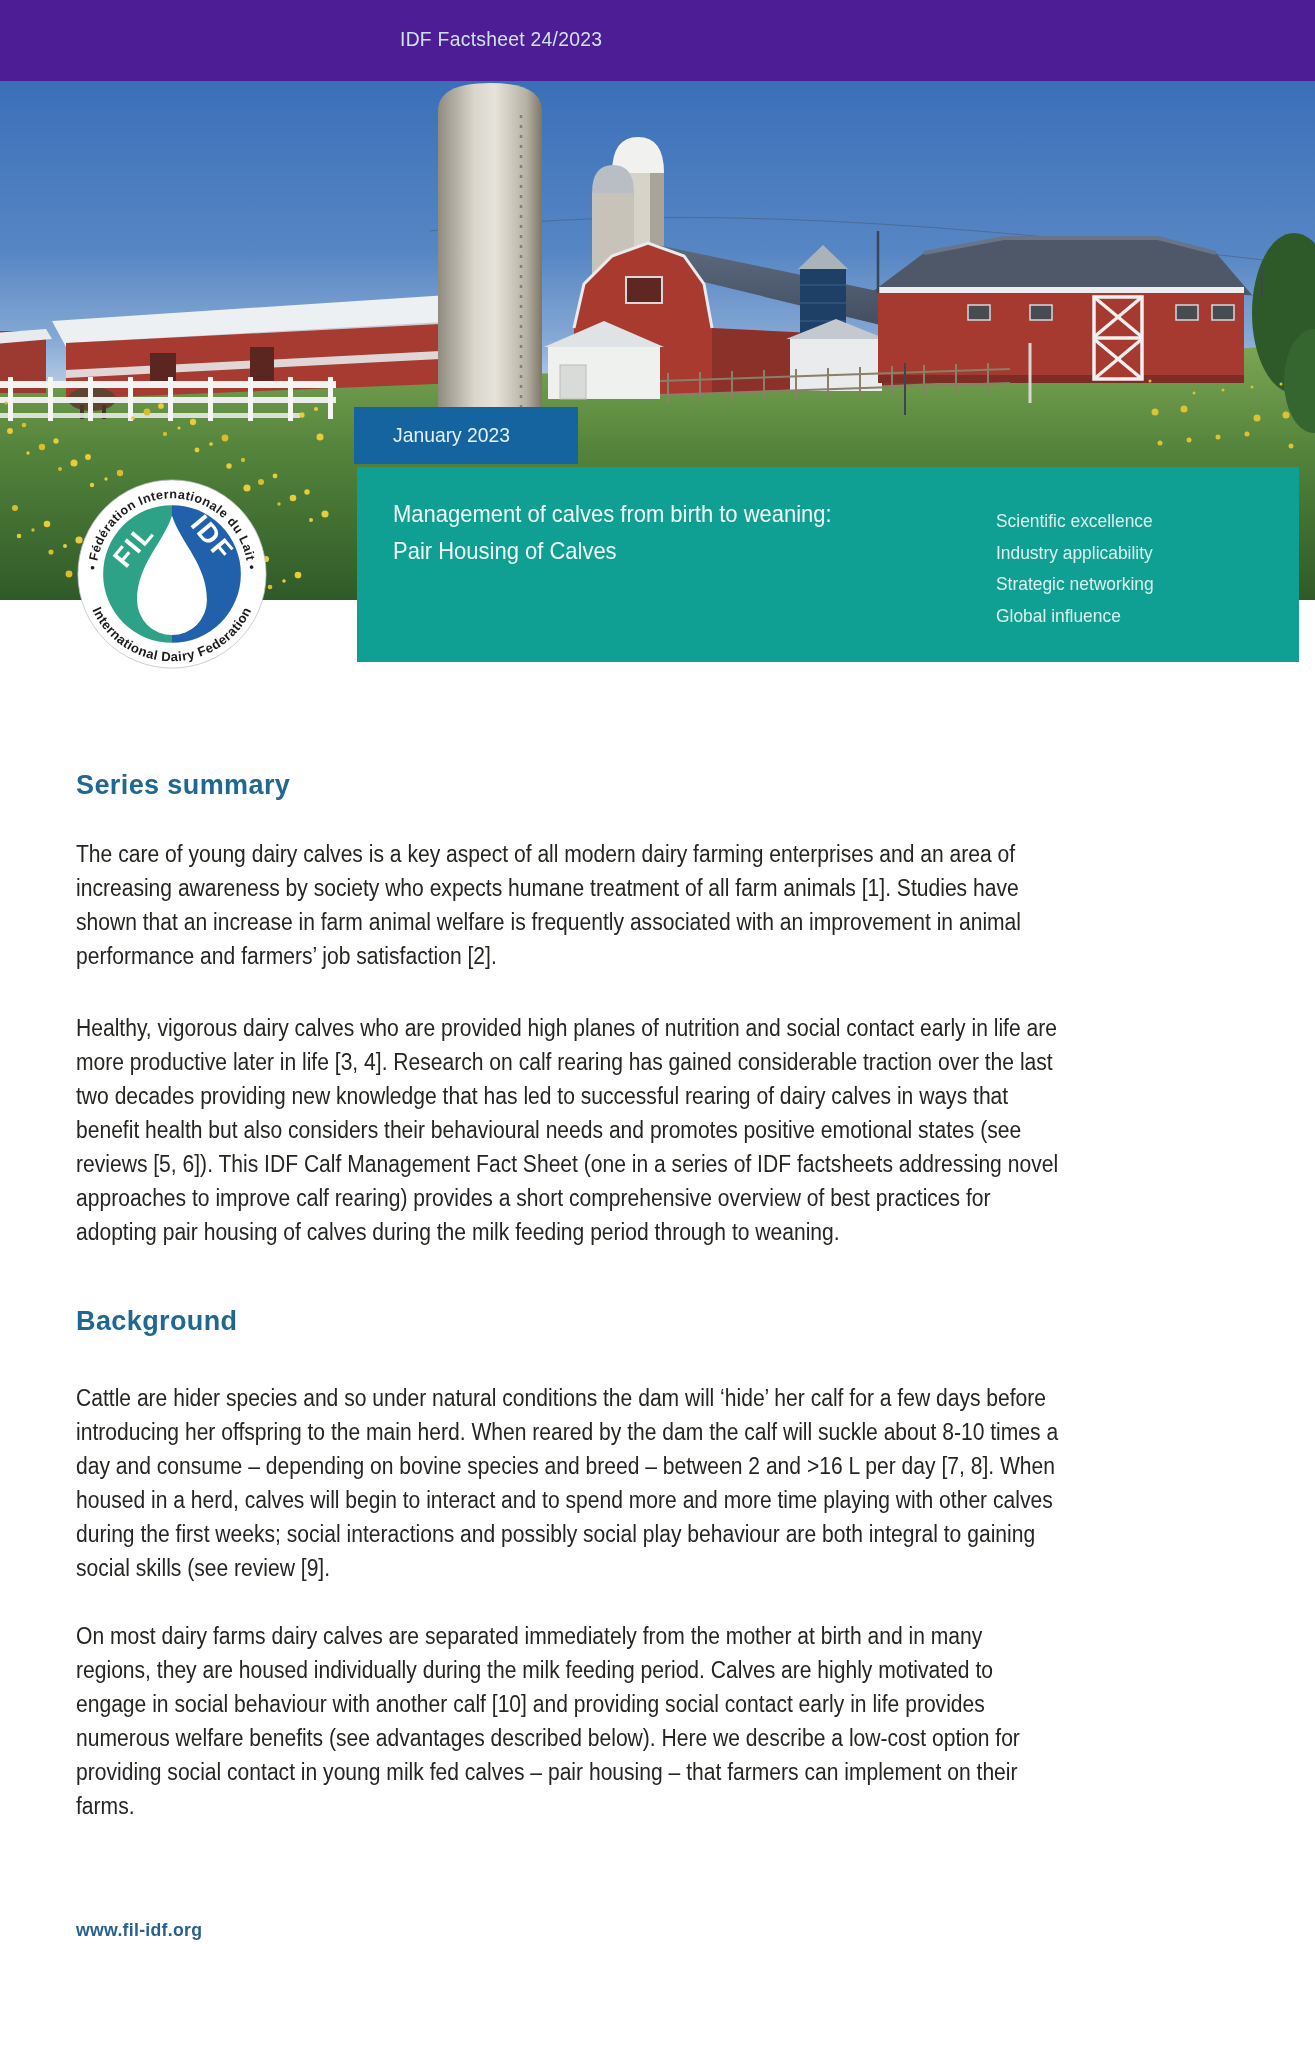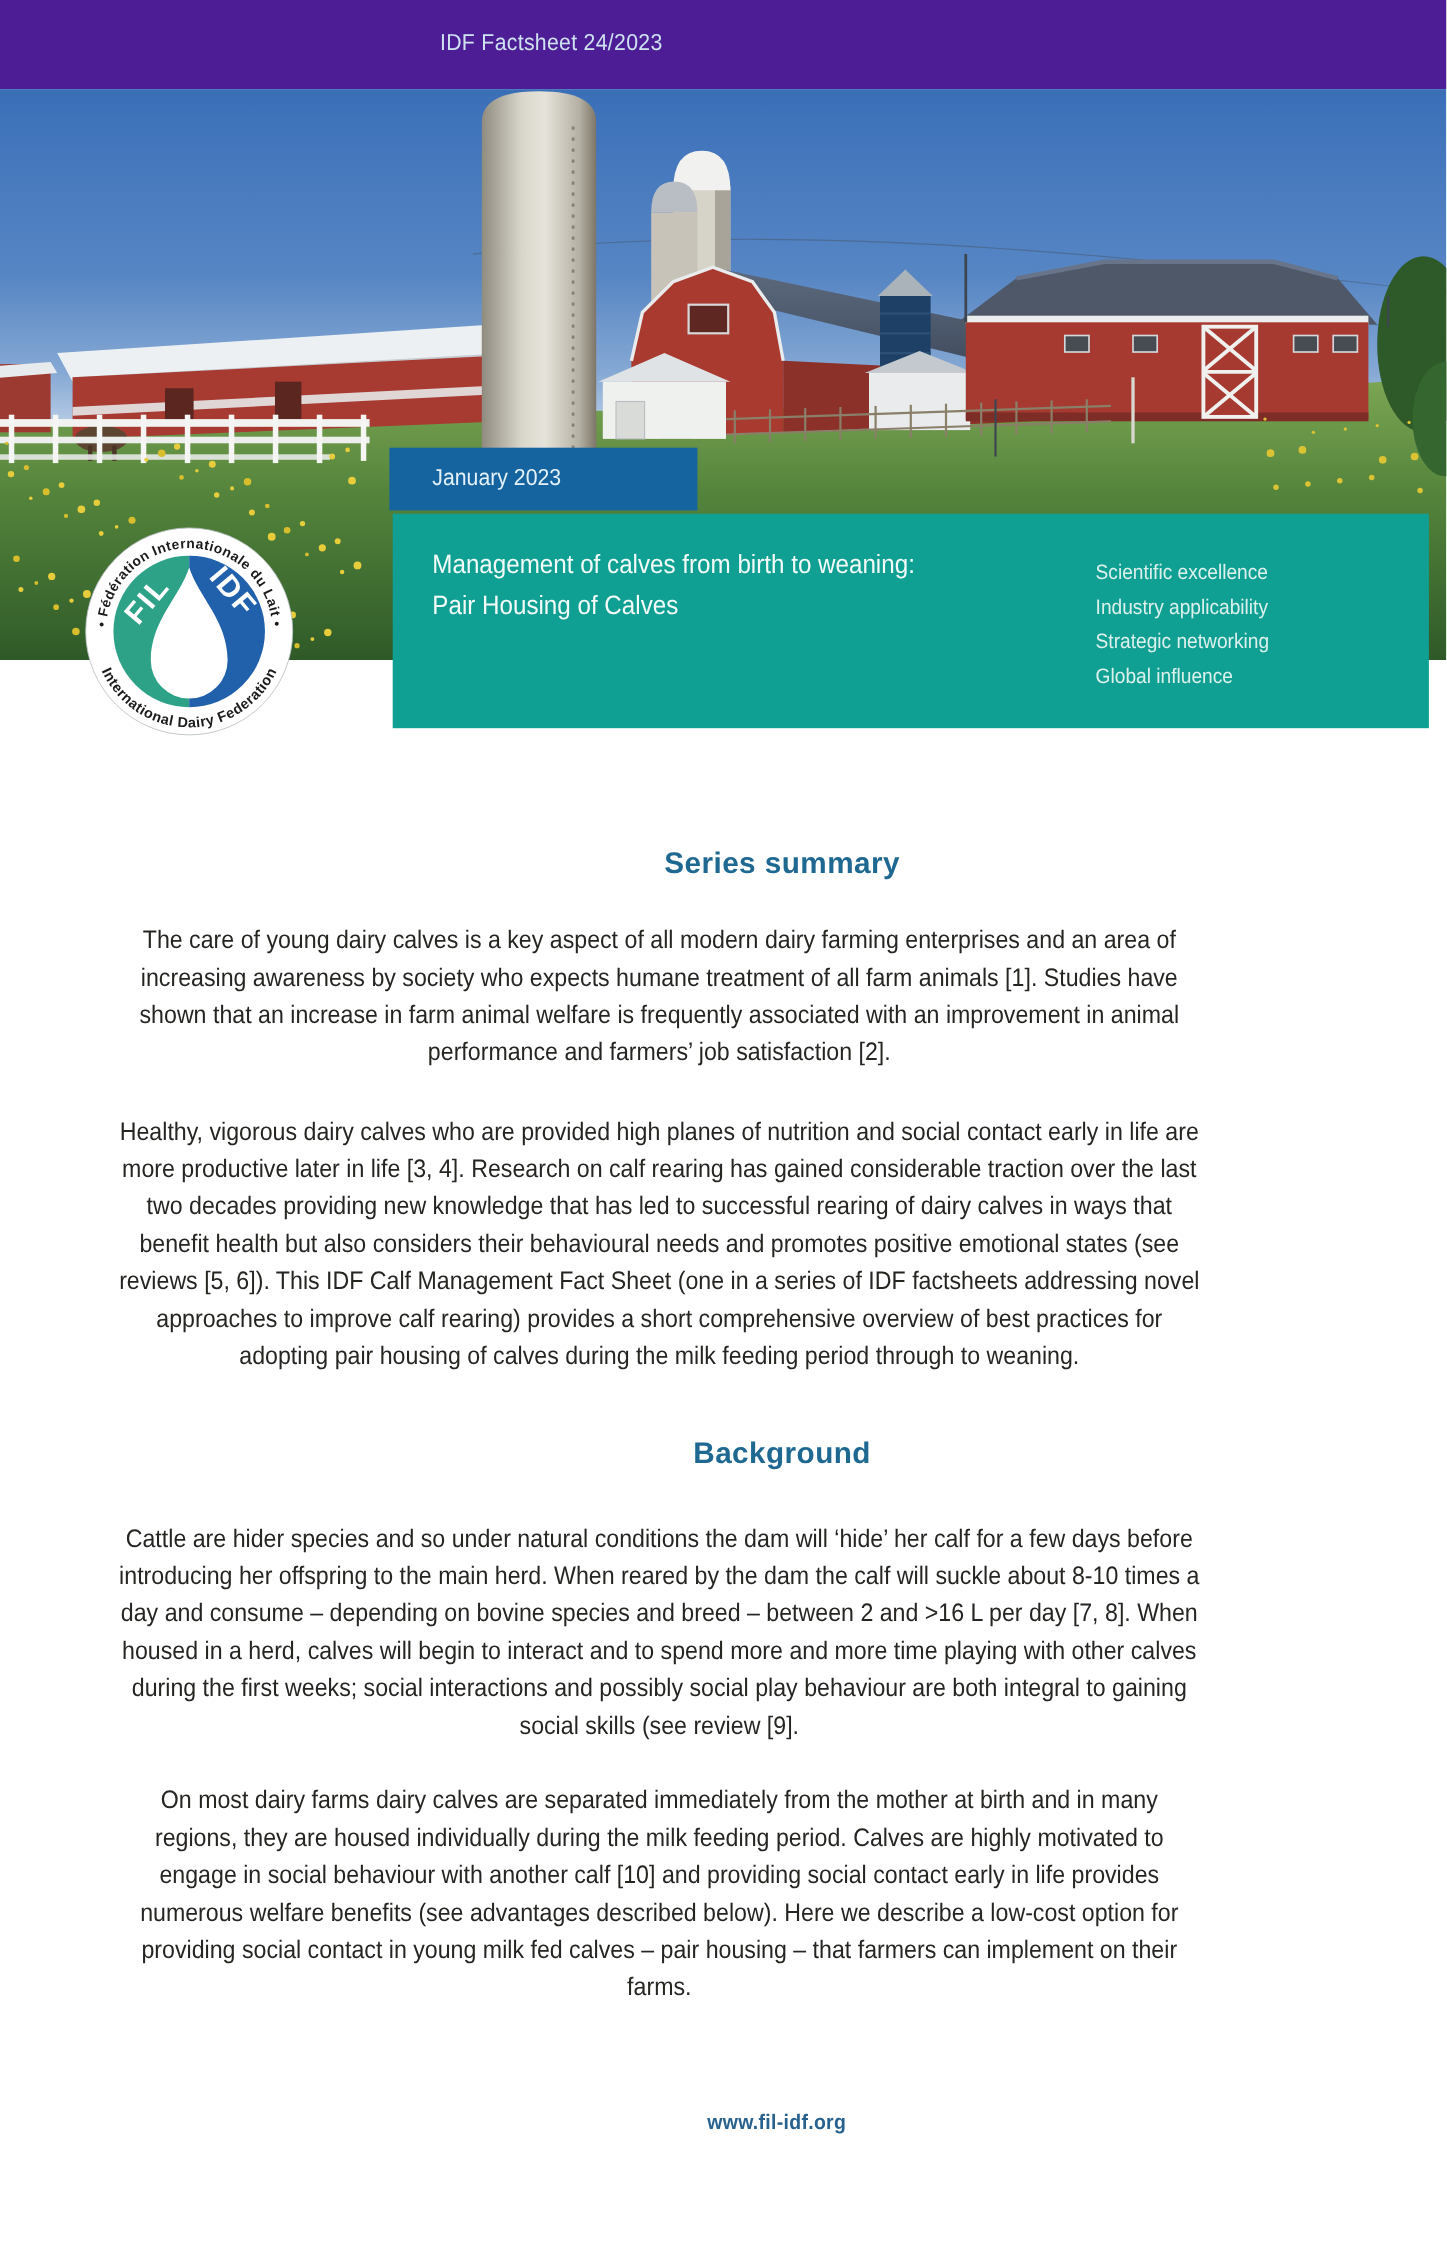--- a/index.html
+++ b/index.html
@@ -6,32 +6,32 @@
   body{width:1315px;height:2048px;position:relative;font-family:"Liberation Sans",sans-serif;overflow:hidden;}
 
   
   .topbar{height:81px;background:#4c1d95;position:relative;}
   .topbar-label{position:absolute;left:400px;top:27px;font-size:21px;color:#cfe2f0;
     transform:scaleX(.92);transform-origin:0 0;white-space:nowrap;letter-spacing:.3px;}
 
   
   .hero{position:relative;height:581px;}
   .photo{position:absolute;left:0;top:0;width:1315px;height:519px;display:block;}
-  .date-box{position:absolute;left:354px;top:326px;width:280px;height:57px;background:#15639f;z-index:3;text-align:center;}
+  .date-box{position:absolute;left:354px;top:326px;width:224px;height:57px;background:#15639f;z-index:3;text-align:center;}
   .date-box span{position:absolute;left:39px;top:16px;font-size:21px;color:#e4f1fa;
     transform:scaleX(.92);transform-origin:0 0;white-space:nowrap;}
   .teal-box{position:absolute;left:357px;top:386px;right:16px;height:195px;background:#10a093;z-index:2;}
   .hero-title{position:absolute;left:36px;top:28px;font-size:24px;line-height:37px;color:#f3fbf9;
     transform:scaleX(.916);transform-origin:0 0;white-space:nowrap;}
   .pillars{position:absolute;left:639px;top:38px;margin:0;padding:0;list-style:none;
     font-size:19px;line-height:31.5px;color:#dcf1ec;transform:scaleX(.916);transform-origin:0 0;}
   .logo{position:absolute;left:75px;top:396px;width:194px;height:194px;z-index:4;}
 
   
-  main{padding-left:107px;text-align:center;}
+  main{padding-left:76px;}
   .h{margin:0;font-size:27px;font-weight:600;color:#1e6892;letter-spacing:.4px;line-height:32px;}
   .h-series{margin-top:107px;}
   .h-background{margin-top:56px;}
   .para{margin:0;width:1075px;font-size:23px;line-height:34px;color:#262522;
     transform:scaleX(.916);transform-origin:0 0;}
   .p1{margin-top:36px;}
   .p2{margin-top:38px;}
   .p3{margin-top:44px;}
   .p4{margin-top:34px;}
   .footer{margin-top:96px;}

